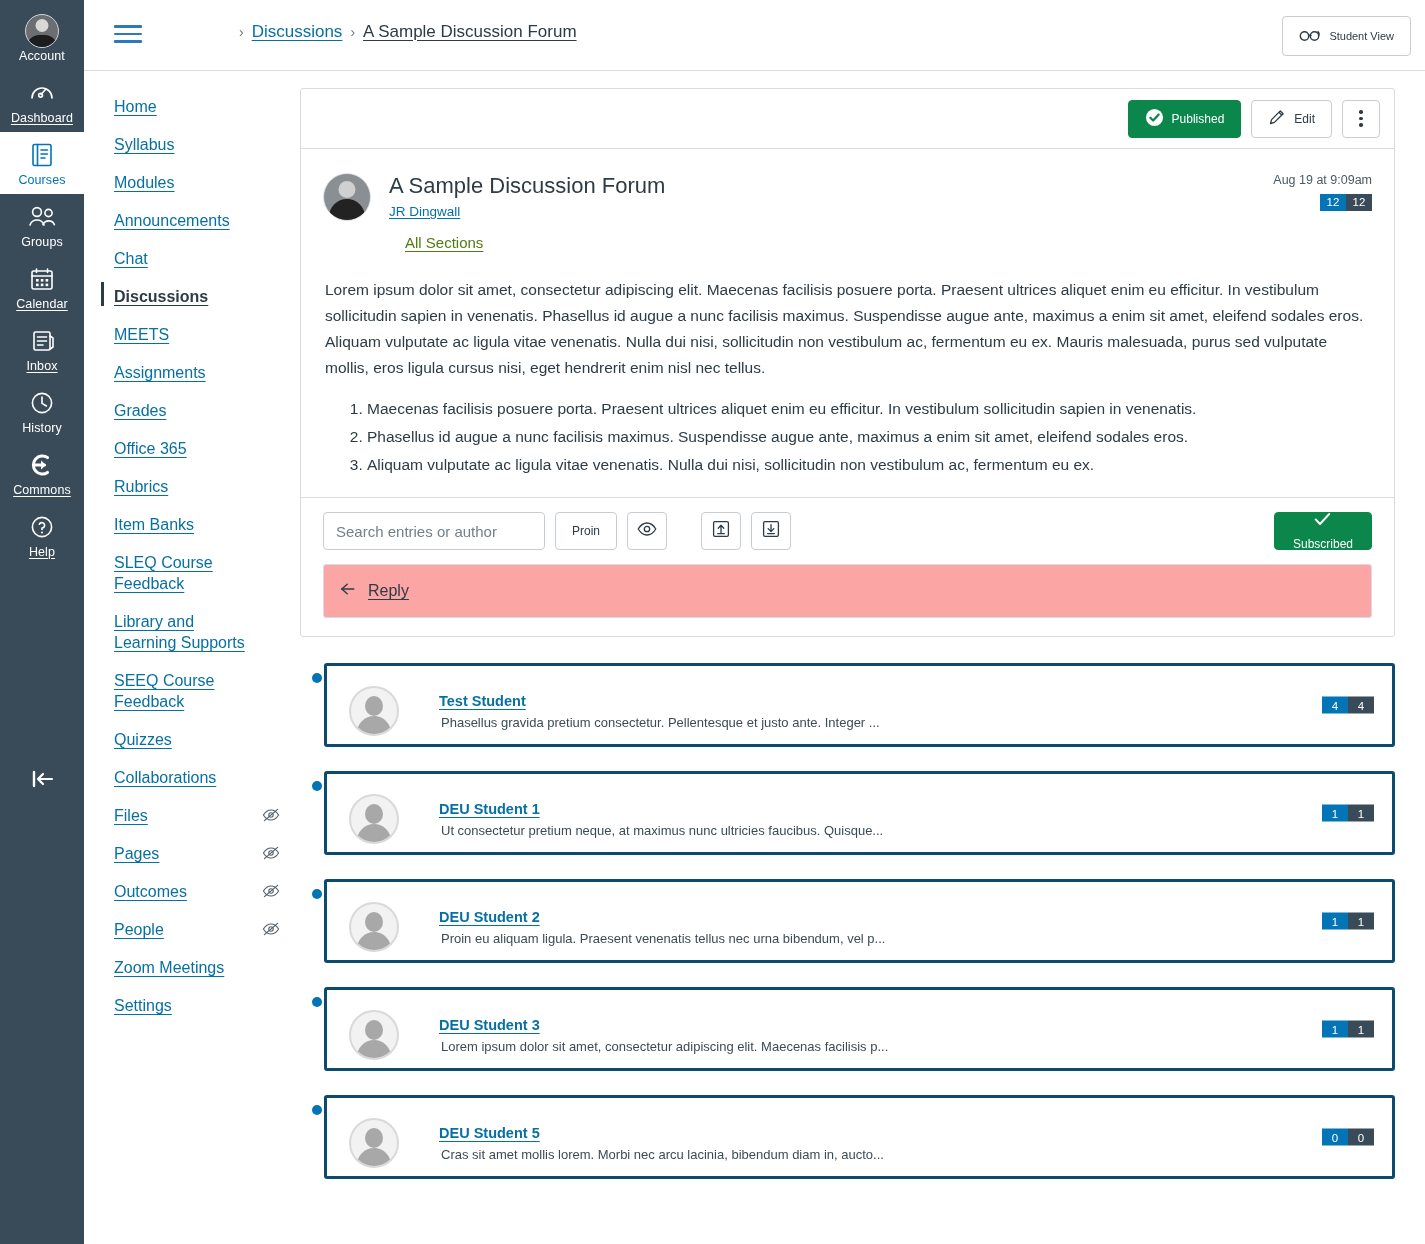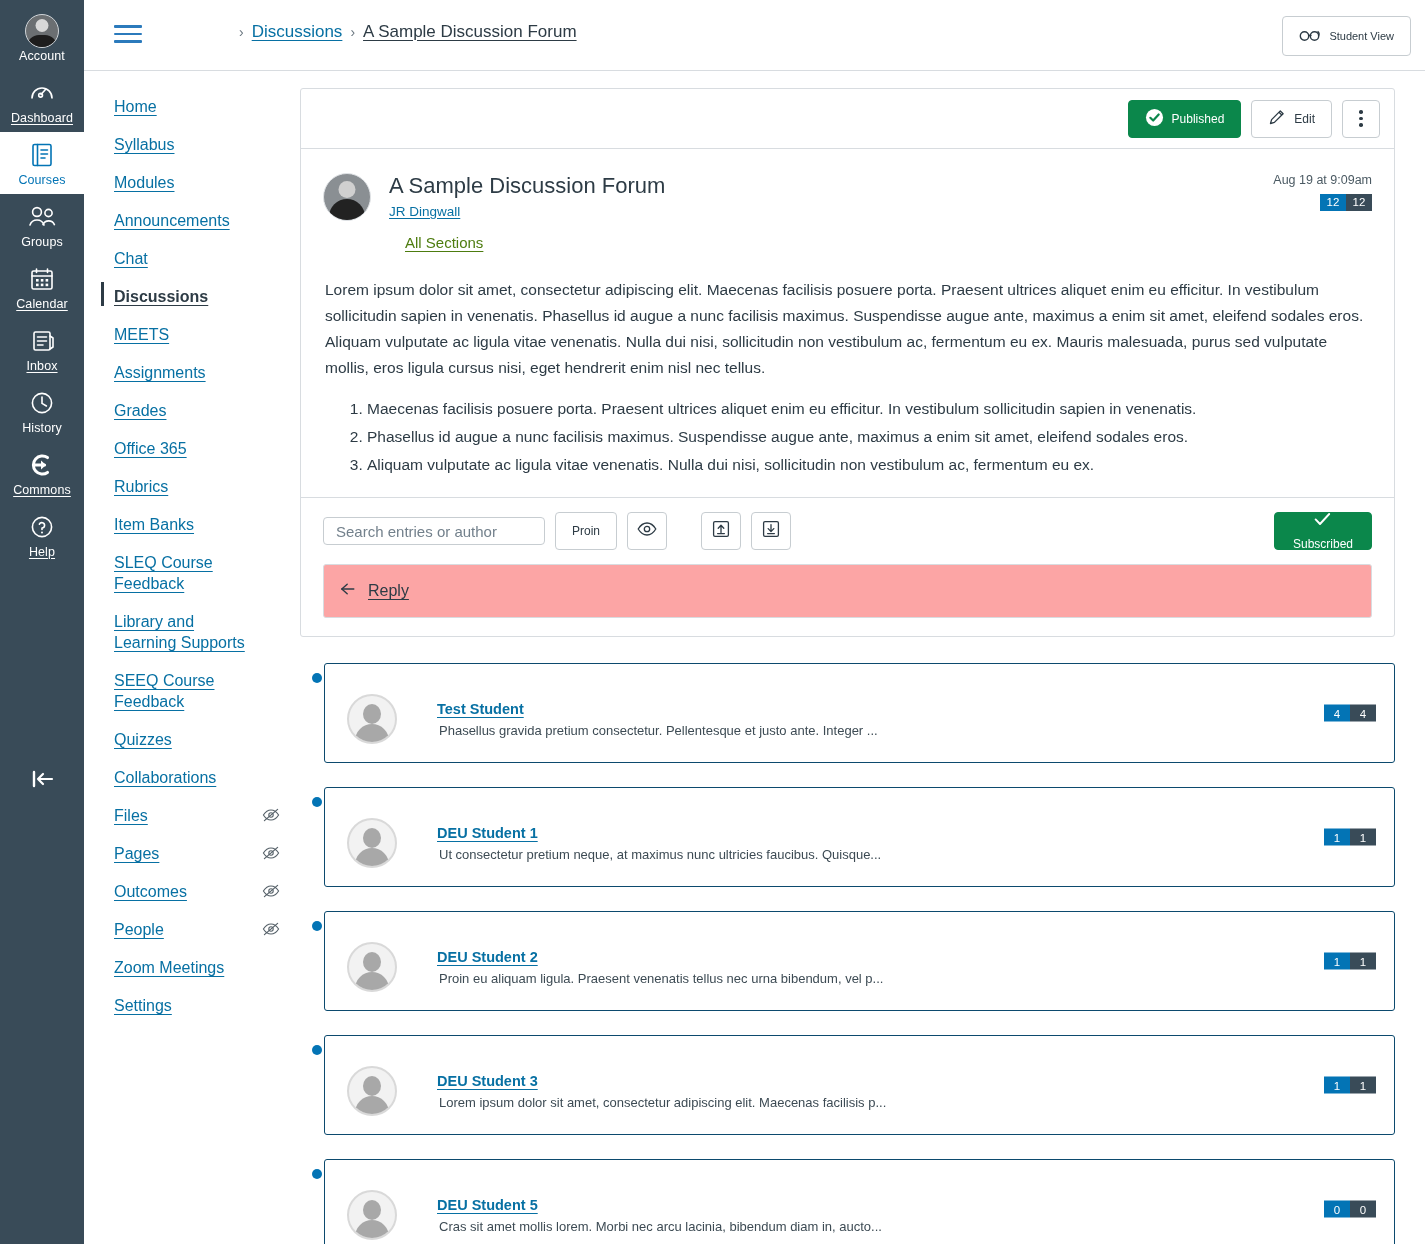--- a/index.html
+++ b/index.html
@@ -259,21 +259,21 @@
   #topic-text ol li { margin-bottom: 4px; line-height: 24px; }
 
   #filter-bar {
     border-top: 1px solid #d8dce0;
     padding: 14px 22px;
     display: flex;
     align-items: center;
     gap: 10px;
   }
   #search-input {
-    width: 222px; height: 28px;
+    width: 222px; height: 38px;
     border: 1px solid #c7cdd1;
     border-radius: 4px;
     padding: 0 12px;
     font-size: 15px;
     font-family: "Liberation Sans", sans-serif;
     color: #2d3b45;
     background: #fff;
   }
   #search-input::placeholder { color: #73818c; }
   .icon-btn {
@@ -320,24 +320,24 @@
     padding-left: 24px;
   }
   .unread-dot {
     position: absolute;
     left: 12px; top: 10px;
     width: 10px; height: 10px;
     border-radius: 50%;
     background: #0374B5;
   }
   .entry {
-    border: 1px solid #0c4a6e;
+    border: 3px solid #0c4a6e;
     border-radius: 3px;
     background: #fff;
-    height: 100px;
+    height: 84px;
     display: flex;
     align-items: center;
     padding: 12px 18px 0 22px;
     position: relative;
   }
   .entry-avatar {
     width: 50px; height: 50px;
     border-radius: 50%;
     background: #f2f2f2;
     border: 2px solid #d9d9d9;

